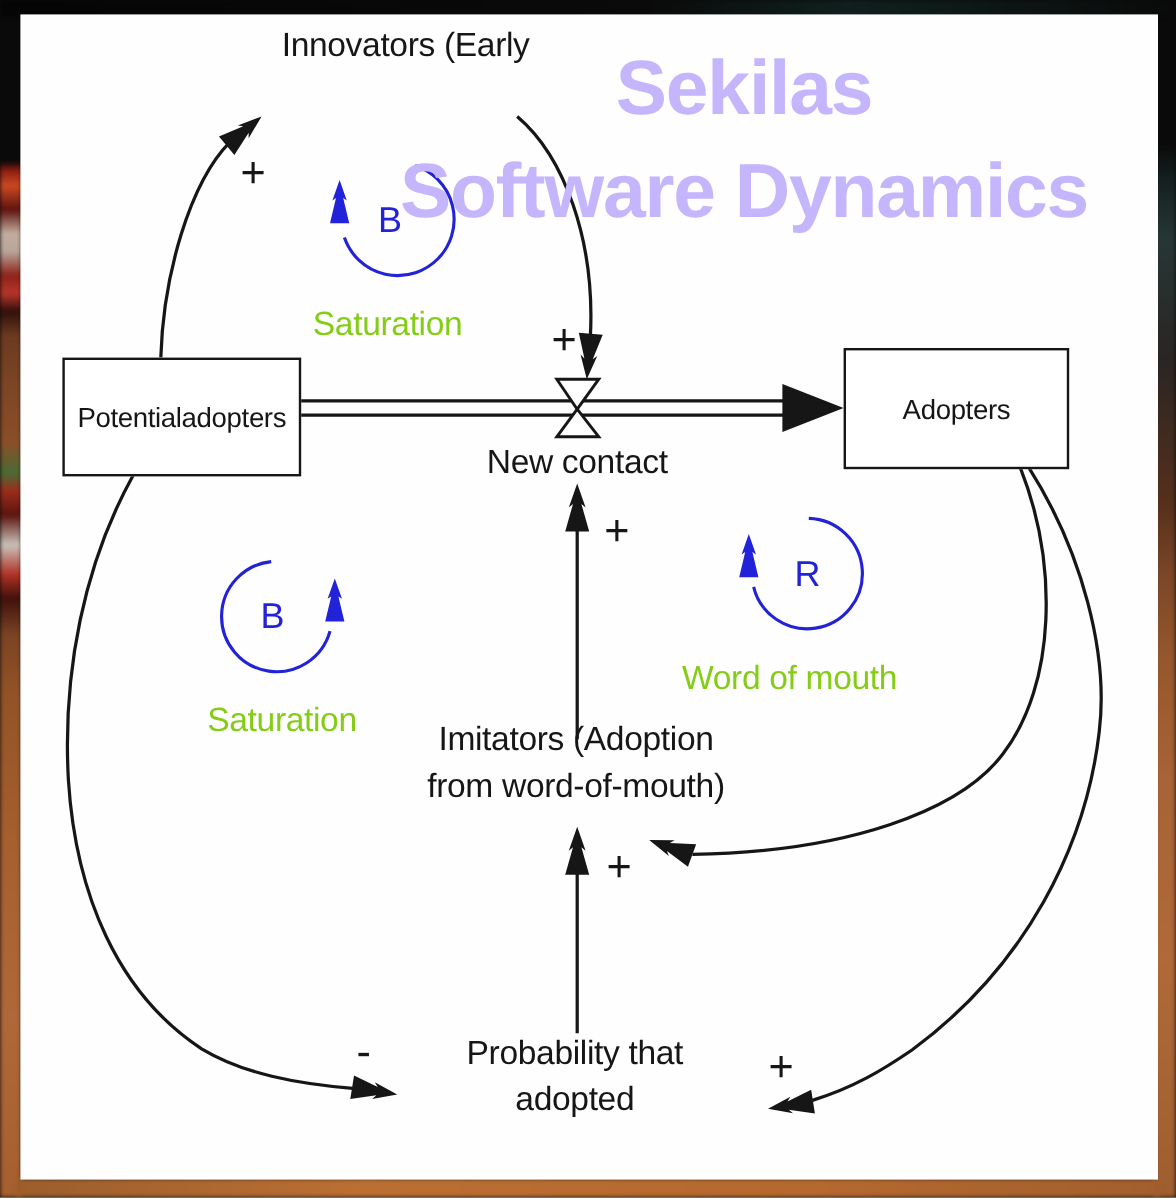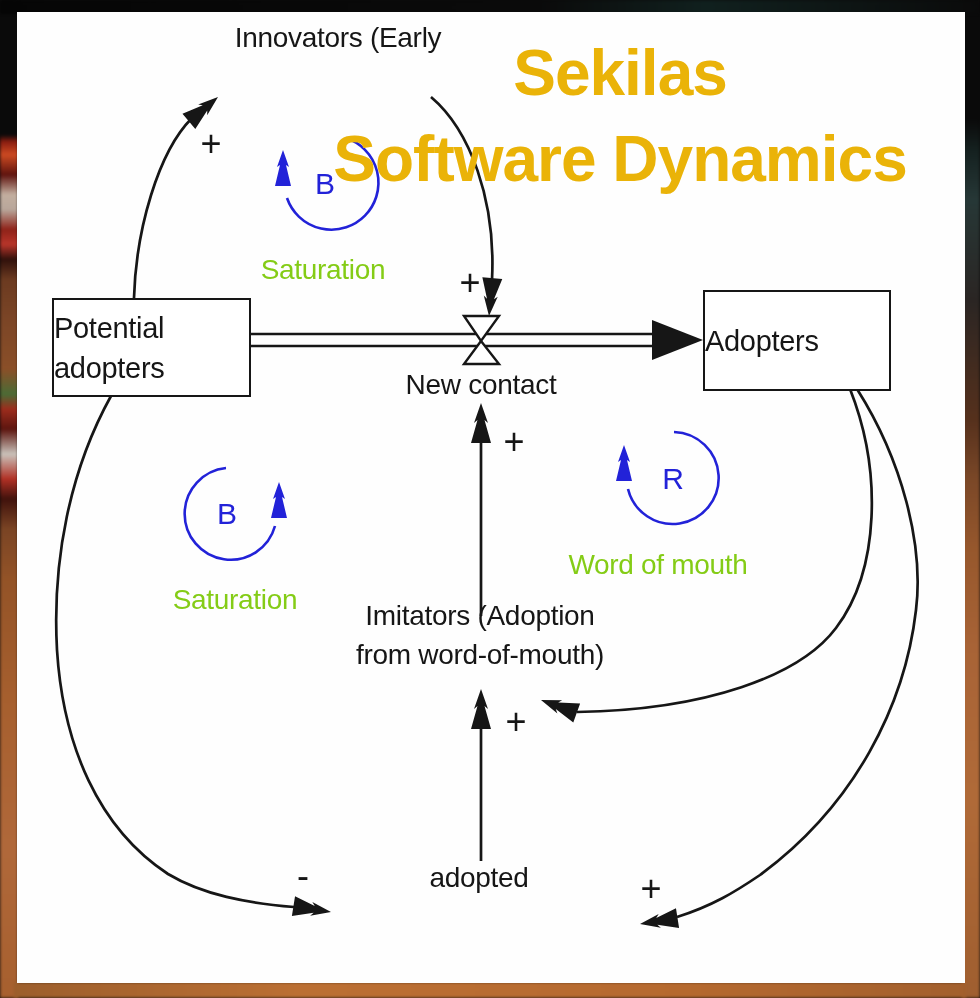--- a/index.html
+++ b/index.html
@@ -23,22 +23,22 @@
       #0a0a0a 0%,#0a0a0a 12%,#14201f 15%,#263736 20%,#2a2523 30%,
       #55301c 42%,#7a4727 48%,#96572c 55%,#a86336 65%,#b06a38 80%,#9f5e2f 100%);}
   .bg-bottom{left:14px;bottom:0;width:952px;height:16px;
     background:linear-gradient(90deg,#9c5e2c,#bb6f33 30%,#b5692f 70%,#a25f2d);}
   
   .panel{position:absolute;left:17px;top:12px;width:948px;height:971px;background:#fefefe;}
   
   svg.diagram{position:absolute;left:0;top:0;}
   
   .stock{position:absolute;background:#fff;border:2.6px solid #161616;
-    display:flex;flex-direction:column;justify-content:center;
-    font-size:29px;line-height:40px;color:#161616;letter-spacing:-0.3px;}
+    display:flex;align-items:center;justify-content:center;
+    font-size:23px;line-height:40px;color:#161616;letter-spacing:-0.3px;}
   .stock-left{left:52px;top:298px;width:195px;height:95px;}
   .stock-right{left:703px;top:290px;width:184px;height:97px;}
   
   .lbl{position:absolute;text-align:center;color:#161616;font-size:28px;line-height:38px;letter-spacing:-0.3px;}
   .lbl-blue{color:#84cc16;}
   .lbl-innovators{left:188px;top:19px;width:300px;}
   .lbl-new-adopters{left:381px;top:366px;width:200px;}
   .lbl-imitators{left:330px;top:596px;width:300px;line-height:39px;}
   .lbl-probability{left:329px;top:859px;width:300px;}
   .lbl-saturation-top{left:223px;top:251px;width:200px;}
@@ -51,21 +51,21 @@
   
   .sign{position:absolute;color:#161616;font-size:36px;width:40px;text-align:center;line-height:36px;}
   .sign-1{left:191px;top:126px;}
   .sign-2{left:450px;top:265px;}
   .sign-3{left:494px;top:424px;}
   .sign-4{left:496px;top:704px;}
   .sign-5{left:631px;top:871px;}
   .sign-6{left:283px;top:858px;}
   
   .title{position:absolute;left:280px;top:30px;width:680px;text-align:center;
-    color:#eab308;font-size:64px;font-weight:bold;line-height:86px;letter-spacing:-1px;}
+    color:#c4b5fd;font-size:64px;font-weight:bold;line-height:86px;letter-spacing:-1px;}
 </style>
 </head>
 <body>
 
 <div class="bg bg-left"></div>
 <div class="bg bg-right"></div>
 <div class="bg bg-top"></div>
 <div class="bg bg-bottom"></div>
 
 <div class="panel"></div>
@@ -130,20 +130,21 @@
 
 <div class="lbl lbl-innovators">
   <div>Innovators (Early</div>
 </div>
 <div class="lbl lbl-new-adopters">New contact</div>
 <div class="lbl lbl-imitators">
   <div>Imitators (Adoption</div>
   <div>from word-of-mouth)</div>
 </div>
 <div class="lbl lbl-probability">
+  <div>Probability that</div>
   <div>adopted</div>
 </div>
 
 <div class="loop-letter loop-letter-b-top">B</div>
 <div class="lbl lbl-blue lbl-saturation-top">Saturation</div>
 <div class="loop-letter loop-letter-b-left">B</div>
 <div class="lbl lbl-blue lbl-saturation-left">Saturation</div>
 <div class="loop-letter loop-letter-r">R</div>
 <div class="lbl lbl-blue lbl-word-of-mouth">Word of mouth</div>
 

